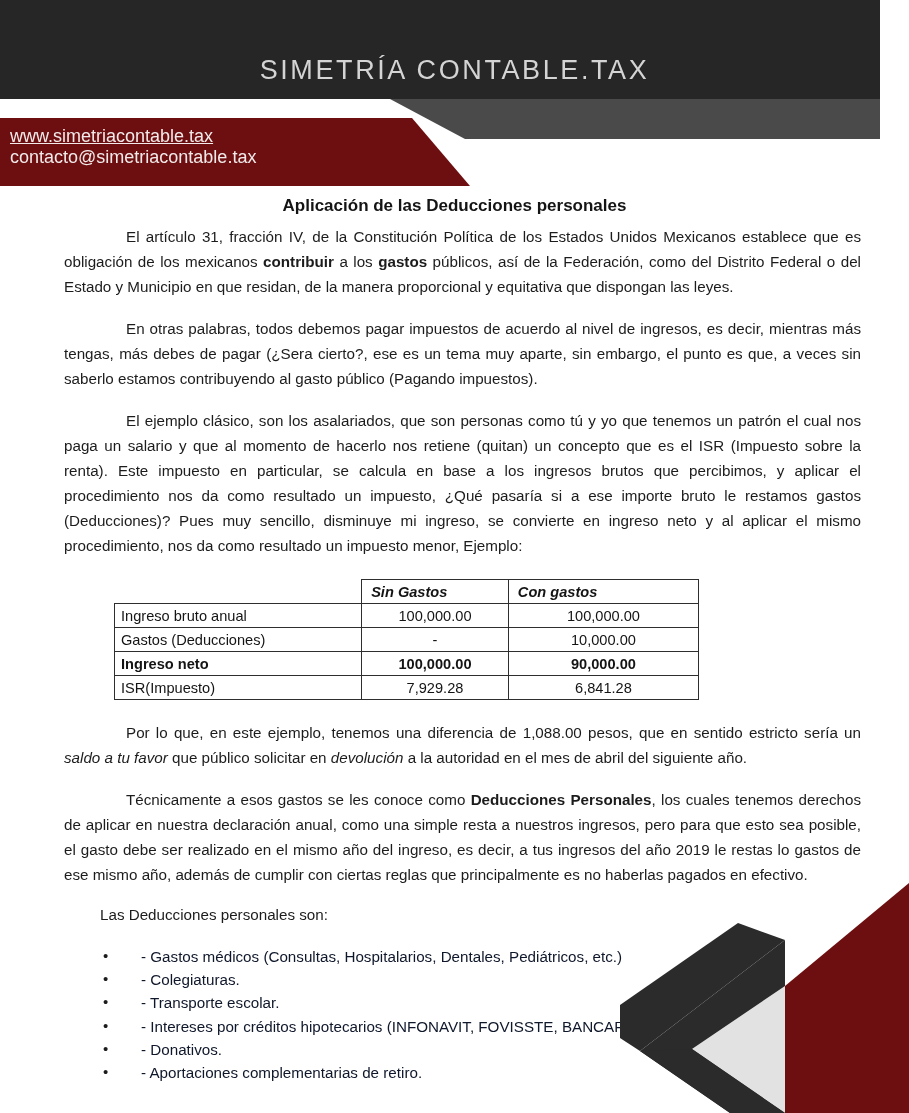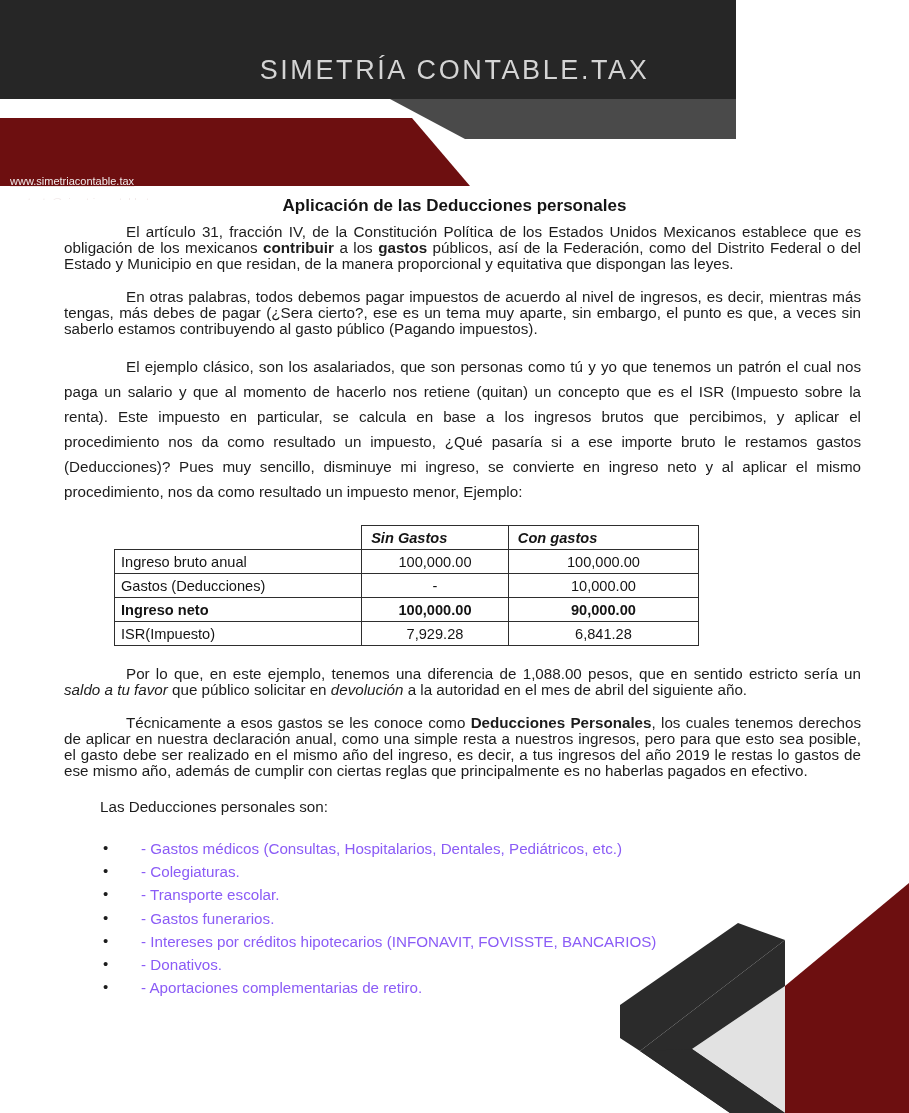--- a/index.html
+++ b/index.html
@@ -18,21 +18,21 @@
     height: 1113px;
     overflow: hidden;
     background: #ffffff;
   }
 
   
   .header-block {
     position: absolute;
     left: 0;
     top: 0;
-    width: 736px;
+    width: 880px;
     height: 200px;
     overflow: hidden;
   }
   .hdr-black-bar {
     position: absolute;
     left: 0;
     top: 0;
     width: 909px;
     height: 99px;
     background: #262626;
@@ -67,24 +67,23 @@
     width: 470px;
     height: 68px;
     background: #6d0f10;
     clip-path: polygon(0 0, 412px 0, 470px 68px, 0 68px);
   }
   .hdr-contact {
     position: absolute;
     left: 10px;
     top: 126px;
     color: #f2eaea;
-    font-size: 11px;
+    font-size: 18px;
     line-height: 21px;
     white-space: nowrap;
-    margin-top: 45px;
   }
   .hdr-contact .site {
     text-decoration: underline;
     display: block;
   }
   .hdr-contact .mail {
     display: block;
   }
 
   
@@ -143,21 +142,21 @@
     color: #141414;
     margin: 0 0 8px 0;
     padding: 0 60px;
   }
   .para {
     margin: 0 0 17px 0;
     padding: 0 48px 0 64px;
     text-align: justify;
     text-indent: 62px;
     font-size: 15.2px;
-    line-height: 16px;
+    line-height: 25px;
     color: #1c1c1c;
   }
   .para.loose { line-height: 25px; }
   .para b { font-weight: bold; }
   .para i { font-style: italic; }
 
   
   .table-wrap {
     padding: 4px 0 0 0;
     margin: 2px 0 20px 0;
@@ -201,21 +200,21 @@
   }
   ul.deduc {
     margin: 0;
     padding: 0 0 0 103px;
     list-style: none;
   }
   ul.deduc li {
     position: relative;
     font-size: 15.2px;
     line-height: 23.2px;
-    color: #8b5cf6;
+    color: #0f172a;
     padding-left: 38px;
   }
   ul.deduc li::before {
     content: "\2022";
     position: absolute;
     left: 0;
     top: -1px;
     font-size: 15px;
     color: #1c1c1c;
   }
@@ -292,21 +291,20 @@
     <p class="para"><span>Por lo que, en este ejemplo, tenemos una diferencia de 1,088.00 pesos, que en sentido estricto sería un </span><i>saldo a tu favor</i><span> que público solicitar en </span><i>devolución</i><span> a la autoridad en el mes de abril del siguiente año.</span></p>
 
     <p class="para"><span>Técnicamente a esos gastos se les conoce como </span><b>Deducciones Personales</b><span>, los cuales tenemos derechos de aplicar en nuestra declaración anual, como una simple resta a nuestros ingresos, pero para que esto sea posible, el gasto debe ser realizado en el mismo año del ingreso, es decir, a tus ingresos del año 2019 le restas lo gastos de ese mismo año, además de cumplir con ciertas reglas que principalmente es no haberlas pagados en efectivo.</span></p>
 
     <p class="list-intro">Las Deducciones personales son:</p>
 
     <ul class="deduc">
       <li>- Gastos médicos (Consultas, Hospitalarios, Dentales, Pediátricos, etc.)</li>
       <li>- Colegiaturas.</li>
       <li>- Transporte escolar.</li>
-      <li>- Gastos funerarios.</li>
       <li>- Intereses por créditos hipotecarios (INFONAVIT, FOVISSTE, BANCARIOS)</li>
       <li>- Donativos.</li>
       <li>- Aportaciones complementarias de retiro.</li>
     </ul>
   </div>
 
   <svg class="corner-deco" viewBox="0 0 289 230" preserveAspectRatio="none">
 
     <polygon points="289,0 289,230 165,230 165,103" fill="#6d0f10"></polygon>
 

